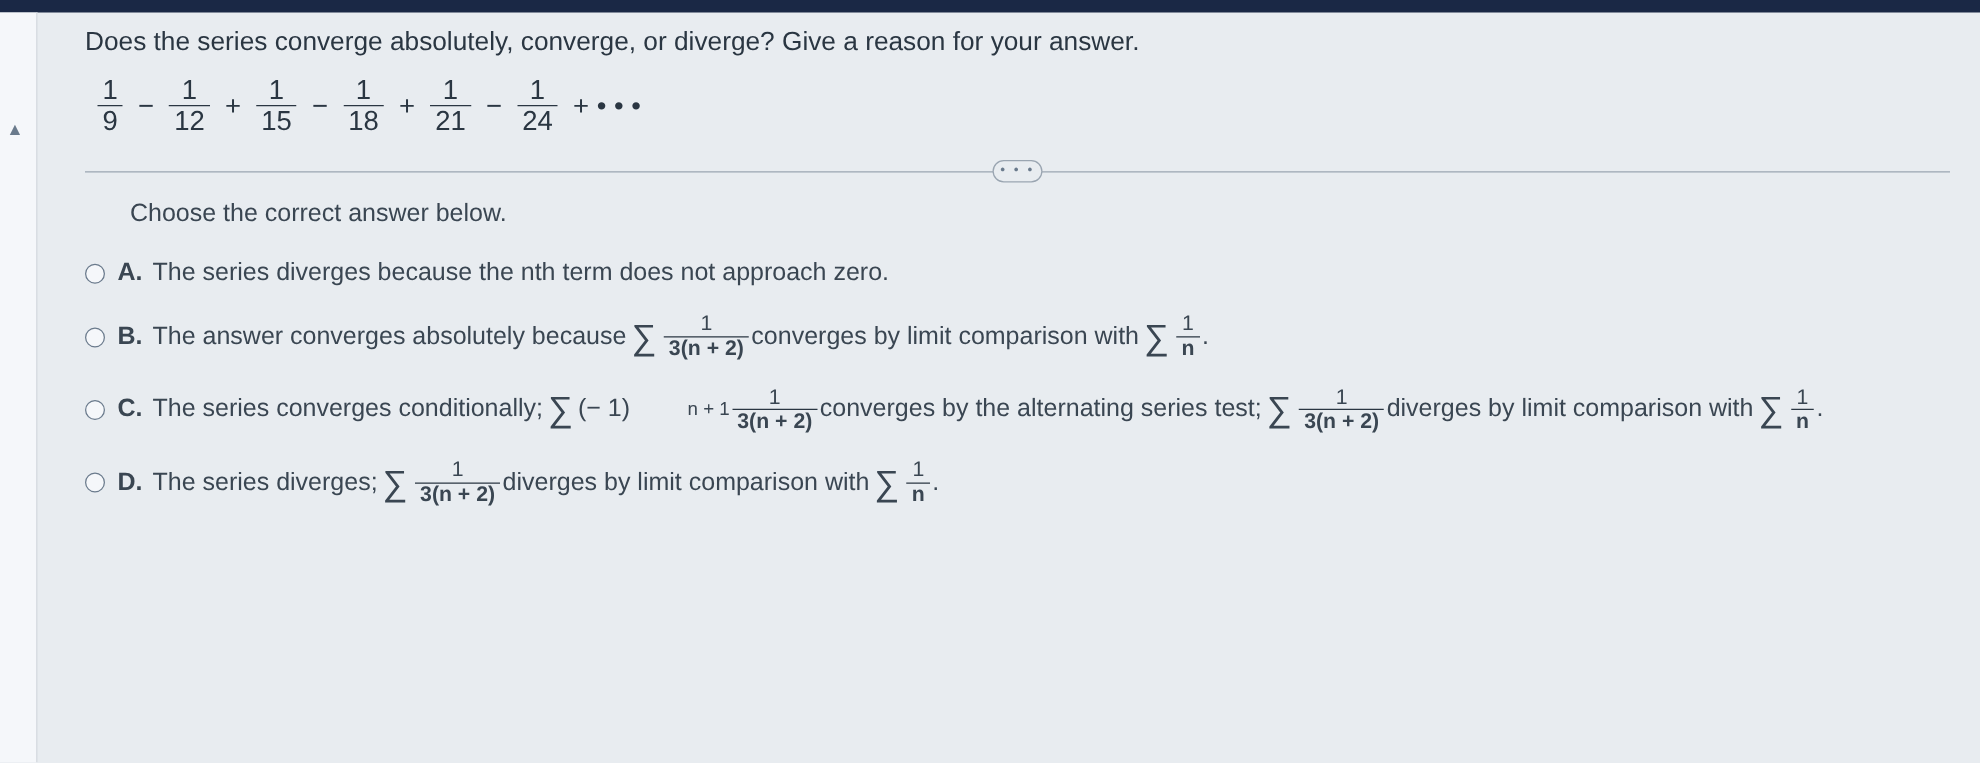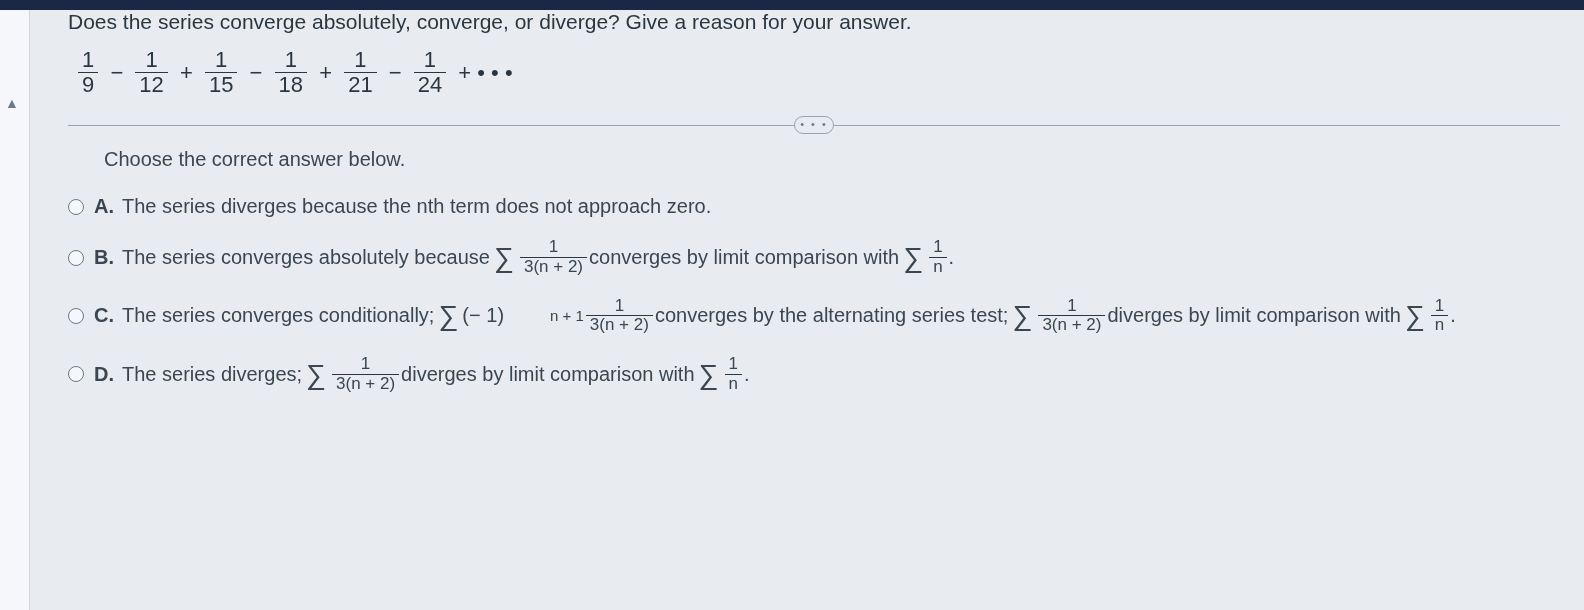--- a/index.html
+++ b/index.html
@@ -30,21 +30,21 @@
       left: 5px;
       top: 85px;
       color: #6a7a8c;
       font-size: 14px;
     }
     .main {
       position: absolute;
       left: 30px;
       top: 10px;
       right: 0;
-      padding: 0 24px 12px 38px;
+      padding: 12px 24px 12px 38px;
       color: #2a3642;
     }
     .question-text {
       font-size: 21px;
       color: #2a3642;
       margin-bottom: 14px;
     }
     .series-expr {
       font-size: 22px;
       color: #2a3642;
@@ -115,21 +115,21 @@
     }
     .sigma-sym { font-size: 28px; line-height: 0.7; }
     .sfrac {
       display: inline-block;
       vertical-align: middle;
       text-align: center;
       margin: 0 2px;
       font-size: 17px;
     }
     .sfrac .num { display: block; border-bottom: 1.5px solid #2a3642; padding: 0 4px; line-height: 1.1; }
-    .sfrac .den { display: block; padding: 0 4px; line-height: 1.1; }
+    .sfrac .den { display: block; padding: 0 4px; line-height: 1.1; font-weight: bold; }
     .sup { vertical-align: super; font-size: 0.75em; margin-left: 46px; }
   </style>
 </head>
 <body>
 
 <div class="topbar"></div>
 <div class="leftbar">
   <span class="leftbar-icon">▲</span>
 </div>
 
@@ -160,21 +160,21 @@
   <div class="choice">
     <div class="radio"></div>
     <div class="clabel">A.</div>
     <div class="ctext">The series diverges because the nth term does not approach zero.</div>
   </div>
 
   <div class="choice">
     <div class="radio"></div>
     <div class="clabel">B.</div>
     <div class="ctext">
-      <span>The series converges absolutely because </span>
+      <span>The answer converges absolutely because </span>
       <span class="sigma">
           <span class="sigma-sym">∑</span>
         </span>
       <span class="sfrac">
           <span class="num">1</span>
           <span class="den">3(n + 2)</span>
         </span>
       <span> converges by limit comparison with </span>
       <span class="sigma">
           <span class="sigma-sym">∑</span>

